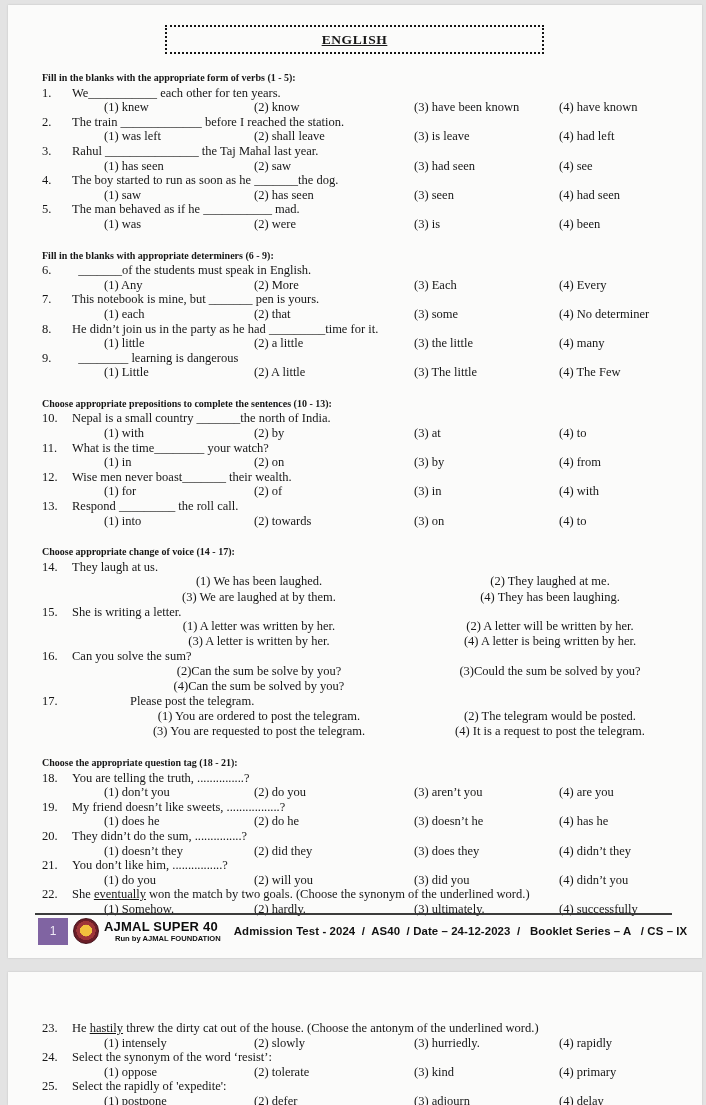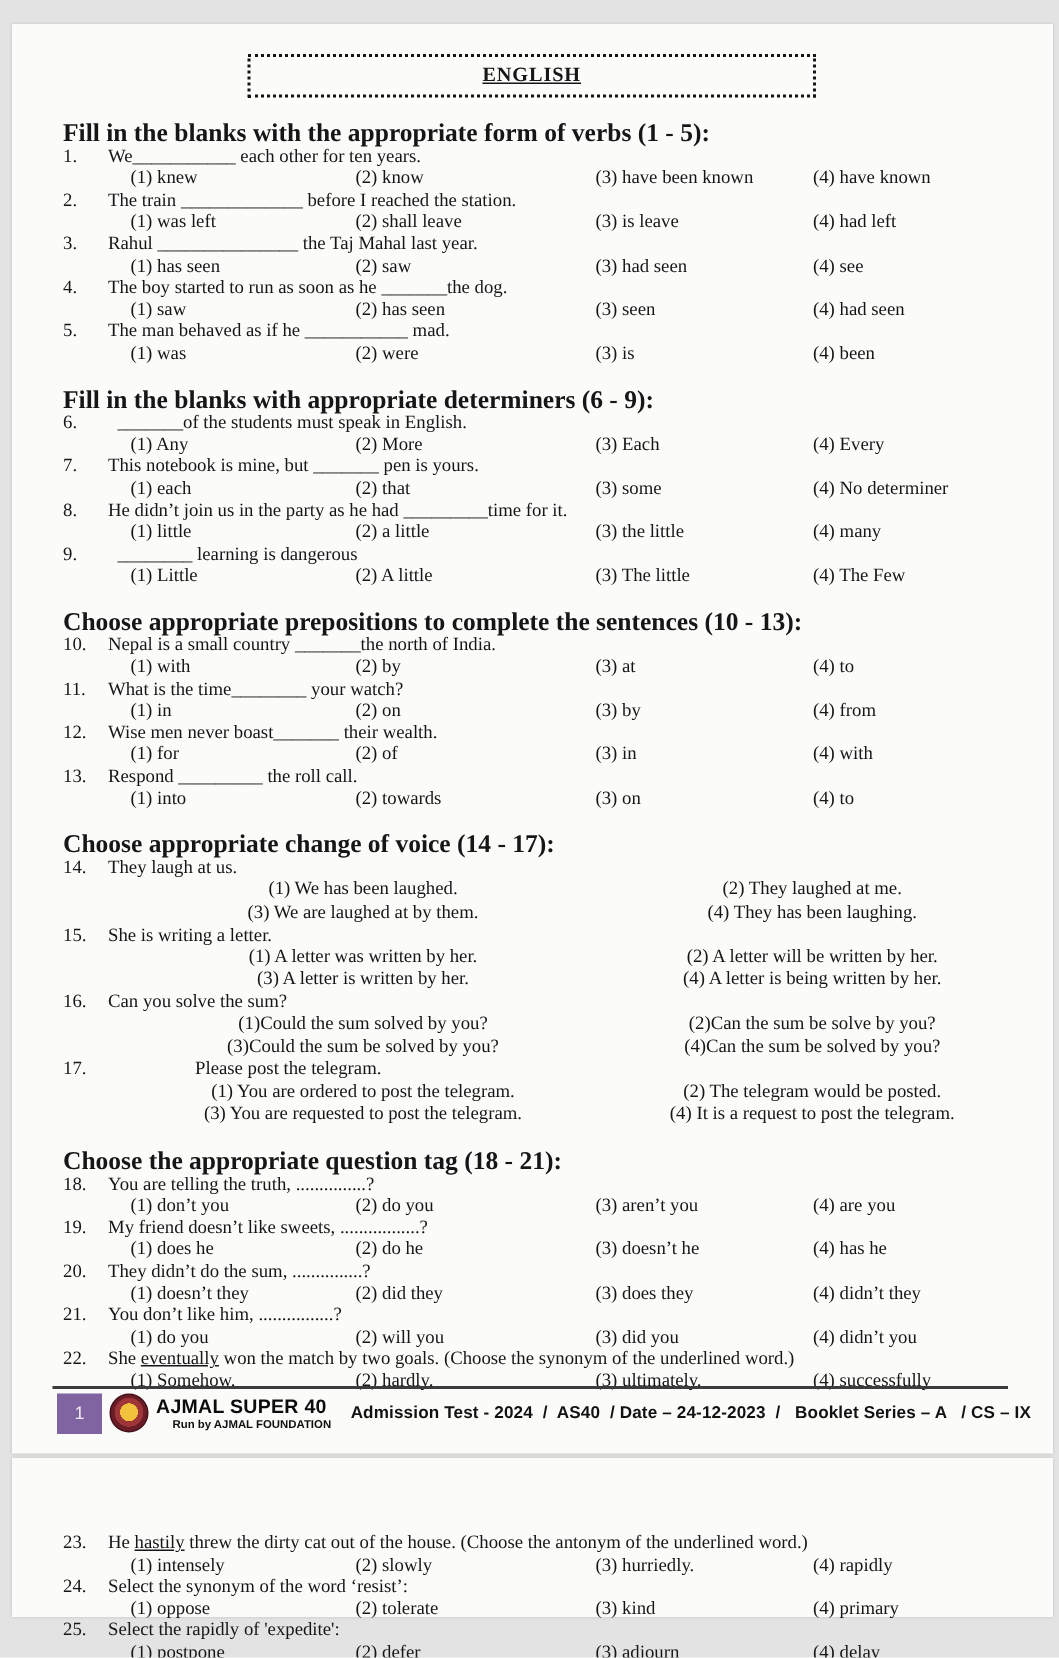--- a/index.html
+++ b/index.html
@@ -4,45 +4,45 @@
 <style>
   html,body{margin:0;padding:0;}
   body{
     width:706px;height:1105px;position:relative;
     background:#e3e3e3;
     font-family:"Liberation Serif", serif;
     color:#161616;
     -webkit-font-smoothing:antialiased;
   }
   .page{position:absolute;left:8px;right:4px;background:#fbfbfa;box-shadow:0 0 2px rgba(0,0,0,.15);}
-  .page1{top:16px;height:953px;}
-  .page2{top:972px;height:106px;}
+  .page1{top:5px;height:953px;}
+  .page2{top:972px;height:133px;}
   .content{padding:0 16px 0 34px;font-size:12.5px;line-height:14.6px;}
 
   .title-box{
     width:375px;margin:20px 0 0 157px;
     border:2px dotted #141414;
     text-align:center;padding:3px 0 4px;
   }
   .title-box .title{
     font-weight:bold;font-size:13.5px;letter-spacing:.6px;
     text-decoration:underline;
   }
 
   .section{margin-top:17px;}
-  .sec-heading{margin:0;font-size:17px;font-weight:bold;line-height:14.6px;}
+  .sec-heading{margin:0;font-size:10px;font-weight:bold;line-height:14.6px;}
 
   .question{}
   .qline{display:flex;}
   .qnum{flex:0 0 30px;}
   .qtext{flex:1;white-space:pre-wrap;}
   .t-u{text-decoration:underline;}
   .question.indent .qtext{padding-left:58px;}
 
-  .opts{margin-left:45px;display:grid;}
+  .opts{margin-left:62px;display:grid;}
   .opts.four{grid-template-columns:150px 160px 145px 1fr;}
   .opts.two{grid-template-columns:310px 1fr;}
   .opts.two .opt{line-height:15.1px;text-align:center;}
   .opt{white-space:nowrap;overflow:hidden;}
 
   .footer-rule{
     position:absolute;top:908px;left:27px;right:30px;
     border-top:2px solid #3c3c3c;
   }
   .footer{
@@ -288,21 +288,20 @@
               <span class="opt">(4) A letter is being written by her.</span>
             </div>
   </div>
 
   <div class="question">
     <div class="qline">
       <span class="qnum">16.</span>
       <span class="qtext"><span class="t-pre">Can you solve the sum?</span><span class="t-u"></span><span class="t-post"></span></span>
     </div>
     <div class="opts two">
-              <span class="opt">(1)Could the sum solved by you?</span>
               <span class="opt">(2)Can the sum be solve by you?</span>
               <span class="opt">(3)Could the sum be solved by you?</span>
               <span class="opt">(4)Can the sum be solved by you?</span>
             </div>
   </div>
 
   <div class="question indent">
     <div class="qline">
       <span class="qnum">17.</span>
       <span class="qtext"><span class="t-pre">Please post the telegram.</span><span class="t-u"></span><span class="t-post"></span></span>

